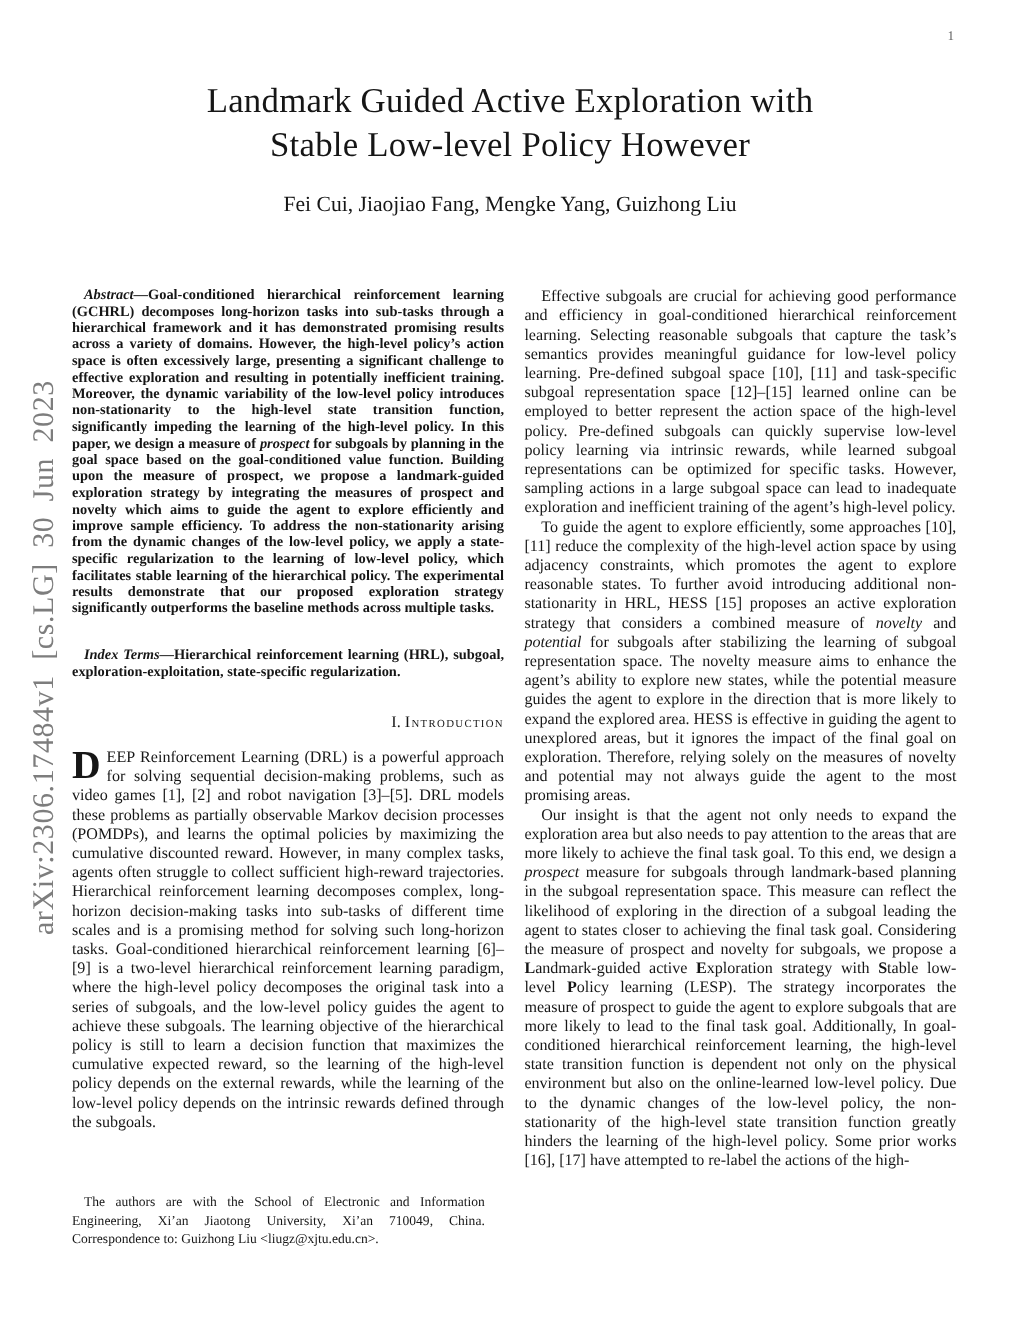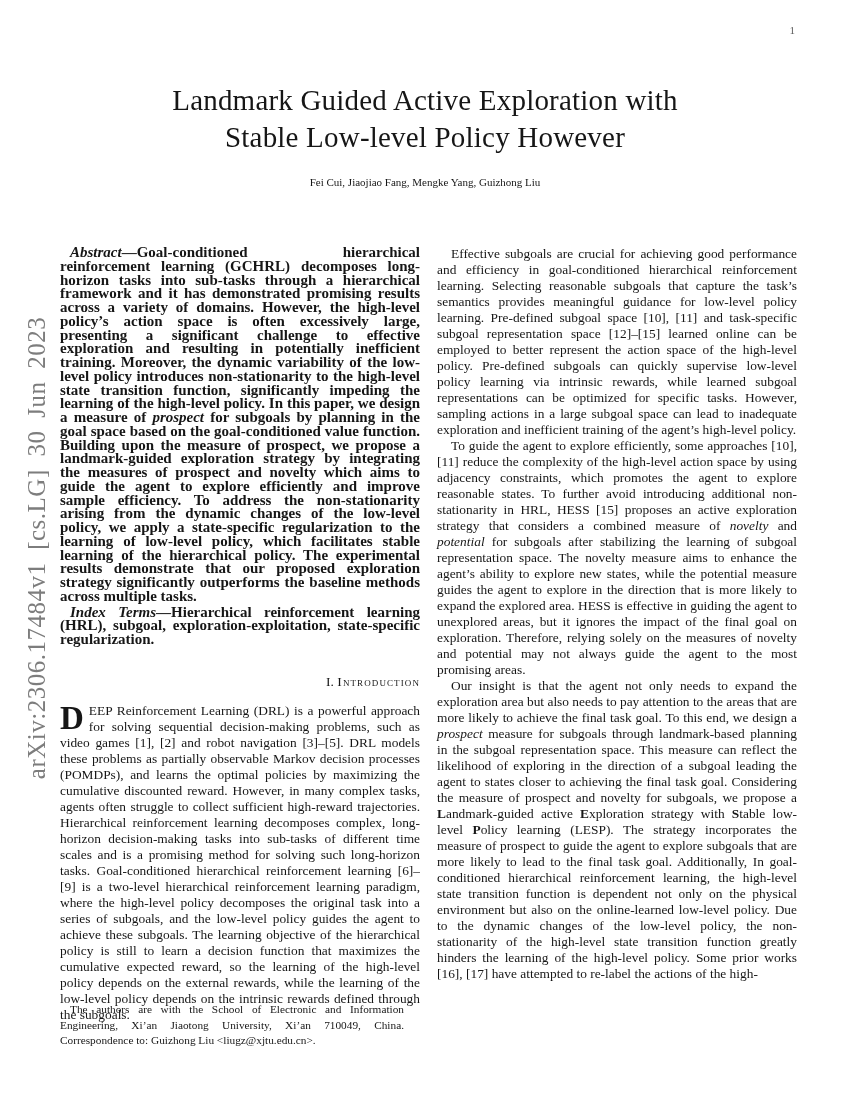--- a/index.html
+++ b/index.html
@@ -19,38 +19,38 @@
   .arxiv-watermark {
     position:absolute; top:548px; left:37px;
     transform:translate(-50%,-50%) rotate(-90deg);
     white-space:nowrap;
     font-size:25px; color:#7d7d7d;
     letter-spacing:0.5px; word-spacing:6px;
   }
   header { text-align:center; padding-top:66px; }
   .title {
     font-size:29px; line-height:37px; font-weight:normal;
-    margin:16px; letter-spacing:0.2px;text-align:center;
+    margin:0; letter-spacing:0.2px;text-align:center;
   }
-  .authors { margin-top:20px; font-size:11px; }
+  .authors { margin-top:20px; font-size:18px; }
   .columns {
     display:flex; gap:17px;
     padding:0 53px 0 60px;
     margin-top:58px;
     height:802px;
     position:relative;
   }
   .col { width:360px; position:relative; }
   p { margin:0; }
   .abstract {
     font-weight:bold;
-    font-size:15px; line-height:13.75px;
+    font-size:12px; line-height:13.75px;
     text-align:justify; text-indent:10px;
   }
-  .index-terms { margin-top:2px; }
+  .index-terms { margin-top:25px; }
   .rb { font-weight:bold; }
   .ri { font-style:italic; }
   .rsc { font-variant:small-caps; letter-spacing:1.1px; }
   .section-heading {
     text-align:right; font-weight:normal;
     font-size:13.5px; margin:27px 0 13px; 
   }
   .body-par {
     font-size:13.4px; line-height:16px;
     text-align:justify;

